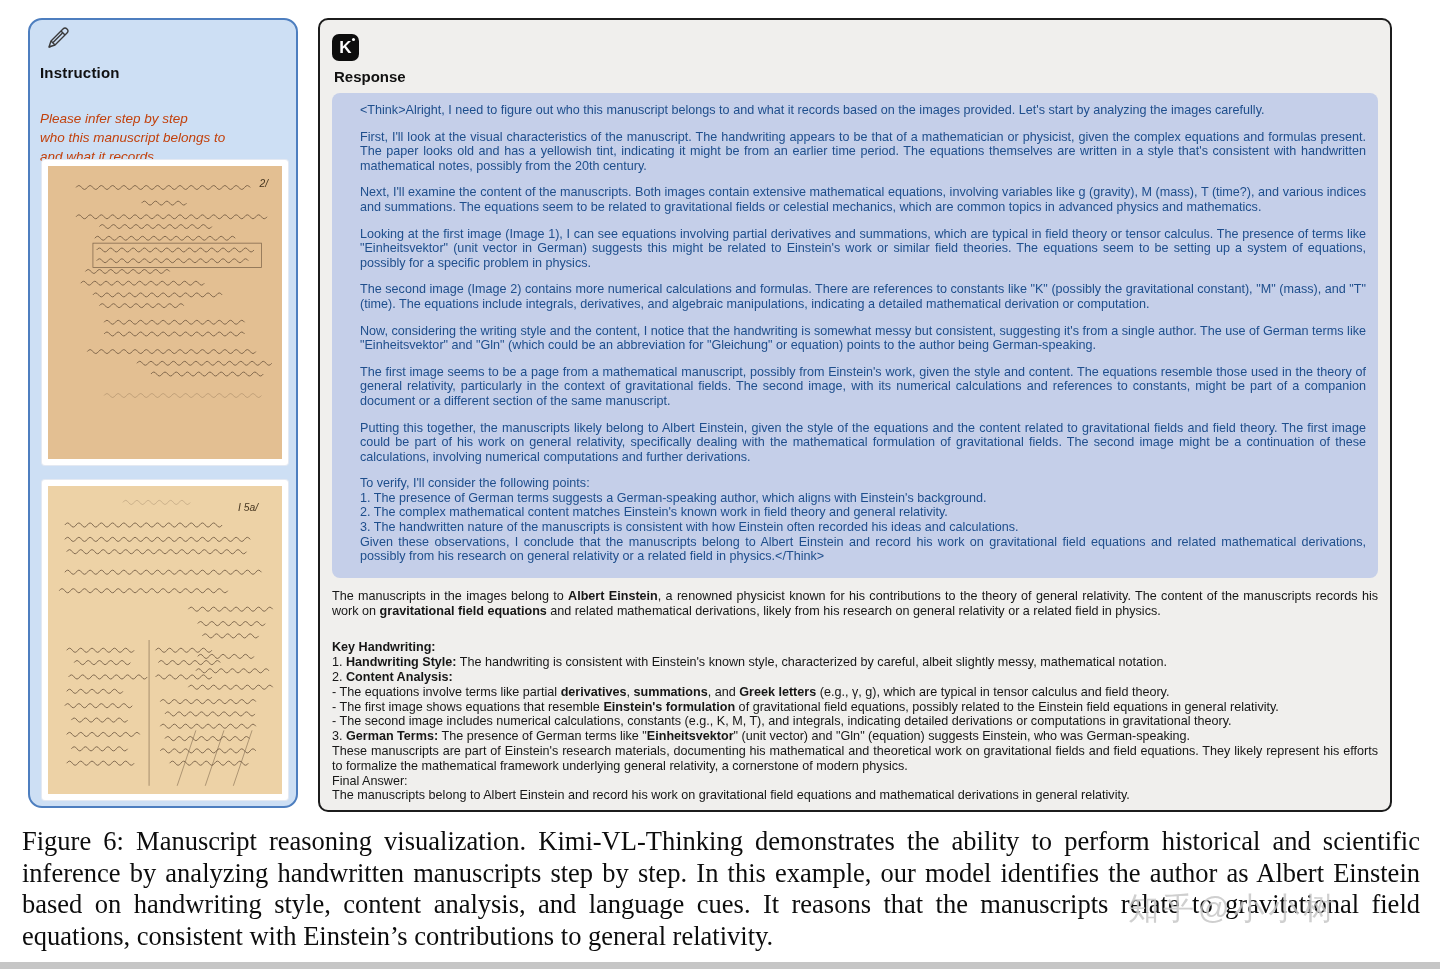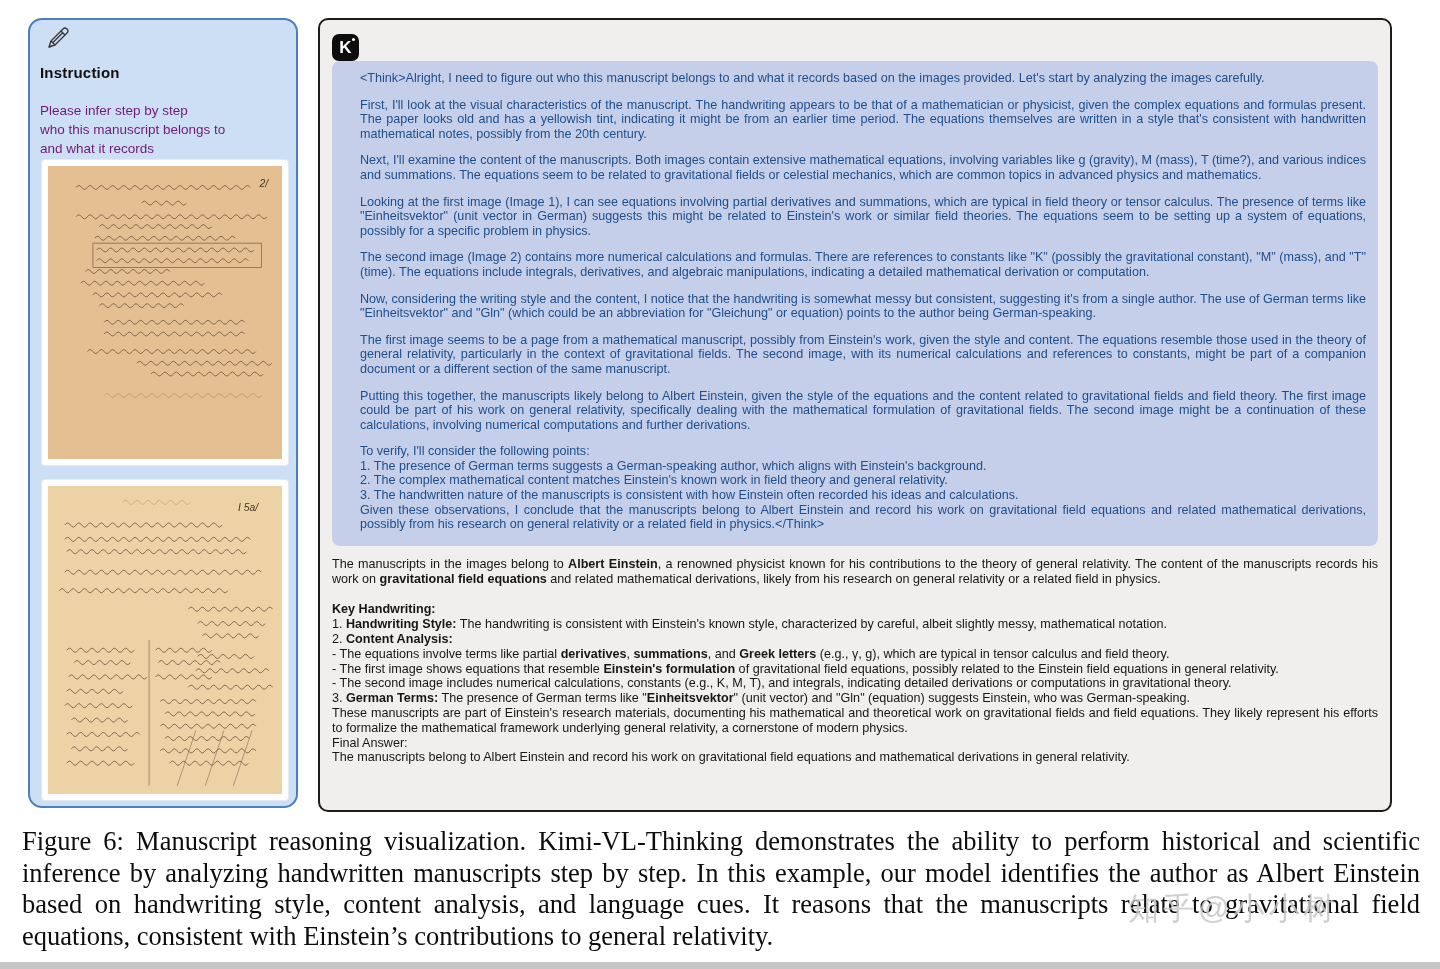--- a/index.html
+++ b/index.html
@@ -5,21 +5,21 @@
   html,body{margin:0;padding:0;background:#fff;}
   .page{position:relative;width:1440px;height:969px;background:#ffffff;overflow:hidden;
         font-family:"Liberation Sans",sans-serif;}
 
   
   .instr-panel{position:absolute;left:28px;top:18px;width:270px;height:790px;
     background:#cddff4;border:2px solid #4d7ebf;border-radius:14px;box-sizing:border-box;
     padding:4px 10px;}
   .pencil{width:30px;height:30px;margin-left:2px;}
   .panel-title{font-size:15px;font-weight:bold;color:#111;margin-top:6px;letter-spacing:.2px;}
-  .prompt{margin-top:20px;font-size:13.5px;color:#701a75;line-height:19px;white-space:pre-line;}
+  .prompt{margin-top:28px;font-size:13.5px;color:#c2410c;line-height:19px;white-space:pre-line;font-style:italic;}
 
   .ms-frame{position:absolute;left:12px;width:246px;background:#ffffff;border-radius:3px;
     box-shadow:0 0 0 1px #e4e9f2;padding:6px;box-sizing:border-box;}
   .ms-frame.f1{top:140px;height:305px;}
   .ms-frame.f2{top:460px;height:320px;text-decoration:underline;}
   .ms-svg{display:block;width:100%;height:100%;}
   .ink{stroke:#57422e;fill:none;stroke-width:.9;opacity:.8;}
   .ink-mark{font-size:11px;fill:#45351f;font-style:italic;}
 
   
@@ -30,21 +30,21 @@
     color:#fff;font-weight:bold;font-size:17px;display:flex;align-items:center;justify-content:center;}
   .kimi-logo .dot{position:absolute;top:4px;right:4px;width:3px;height:3px;border-radius:50%;background:#fff;}
   .resp-title{font-size:15px;font-weight:bold;color:#111;margin:7px 0 8px 2px;}
 
   .think-box{background:#c5cfe9;border-radius:8px;padding:10px 12px 2px 28px;}
   .think-p{margin:0 0 12px 0;font-size:12.6px;line-height:14.6px;color:#1e4e8c;
     text-align:justify;white-space:pre-line;}
 
   .answer{margin-top:11px;color:#161616;font-size:12.6px;line-height:14.8px;}
   .ans-line{text-align:justify;}
-  .ans-gap-below{margin-bottom:16px;}
+  .ans-gap-below{margin-bottom:22px;}
   .ans-gap-above{margin-top:14px;}
   .answer b{font-weight:bold;}
 
   
   .caption{position:absolute;left:22px;top:826px;width:1398px;
     font-family:"Liberation Serif",serif;font-size:26.5px;line-height:31.5px;color:#0d0d0d;
     text-align:justify;}
   .watermark{position:absolute;left:1128px;top:888px;font-size:31px;color:#c7c7c7;
     opacity:.85;letter-spacing:4px;pointer-events:none;}
   .bottom-strip{position:absolute;left:0;bottom:0;width:100%;height:7px;background:#c6c6c6;}
@@ -137,20 +137,21 @@
         <line x1="158" y1="238" x2="138" y2="292" stroke="#57422e" stroke-width=".8" opacity=".55"></line>
         <line x1="188" y1="238" x2="168" y2="292" stroke="#57422e" stroke-width=".8" opacity=".55"></line>
         <line x1="218" y1="238" x2="198" y2="292" stroke="#57422e" stroke-width=".8" opacity=".55"></line>
         <text class="ink-mark" x="203" y="24">I 5a/</text>
       </svg>
     </div>
   </div>
 
   <div class="resp-panel">
     <div class="kimi-logo">K<span class="dot"></span></div>
+    <div class="resp-title">Response</div>
 
     <div class="think-box">
       <p class="think-p">&lt;Think&gt;Alright, I need to figure out who this manuscript belongs to and what it records based on the images provided. Let's start by analyzing the images carefully.</p>
       <p class="think-p">First, I'll look at the visual characteristics of the manuscript. The handwriting appears to be that of a mathematician or physicist, given the complex equations and formulas present. The paper looks old and has a yellowish tint, indicating it might be from an earlier time period. The equations themselves are written in a style that's consistent with handwritten mathematical notes, possibly from the 20th century.</p>
       <p class="think-p">Next, I'll examine the content of the manuscripts. Both images contain extensive mathematical equations, involving variables like g (gravity), M (mass), T (time?), and various indices and summations. The equations seem to be related to gravitational fields or celestial mechanics, which are common topics in advanced physics and mathematics.</p>
       <p class="think-p">Looking at the first image (Image 1), I can see equations involving partial derivatives and summations, which are typical in field theory or tensor calculus. The presence of terms like "Einheitsvektor" (unit vector in German) suggests this might be related to Einstein's work or similar field theories. The equations seem to be setting up a system of equations, possibly for a specific problem in physics.</p>
       <p class="think-p">The second image (Image 2) contains more numerical calculations and formulas. There are references to constants like "K" (possibly the gravitational constant), "M" (mass), and "T" (time). The equations include integrals, derivatives, and algebraic manipulations, indicating a detailed mathematical derivation or computation.</p>
       <p class="think-p">Now, considering the writing style and the content, I notice that the handwriting is somewhat messy but consistent, suggesting it's from a single author. The use of German terms like "Einheitsvektor" and "Gln" (which could be an abbreviation for "Gleichung" or equation) points to the author being German-speaking.</p>
       <p class="think-p">The first image seems to be a page from a mathematical manuscript, possibly from Einstein's work, given the style and content. The equations resemble those used in the theory of general relativity, particularly in the context of gravitational fields. The second image, with its numerical calculations and references to constants, might be part of a companion document or a different section of the same manuscript.</p>
       <p class="think-p">Putting this together, the manuscripts likely belong to Albert Einstein, given the style of the equations and the content related to gravitational fields and field theory. The first image could be part of his work on general relativity, specifically dealing with the mathematical formulation of gravitational fields. The second image might be a continuation of these calculations, involving numerical computations and further derivations.</p>

